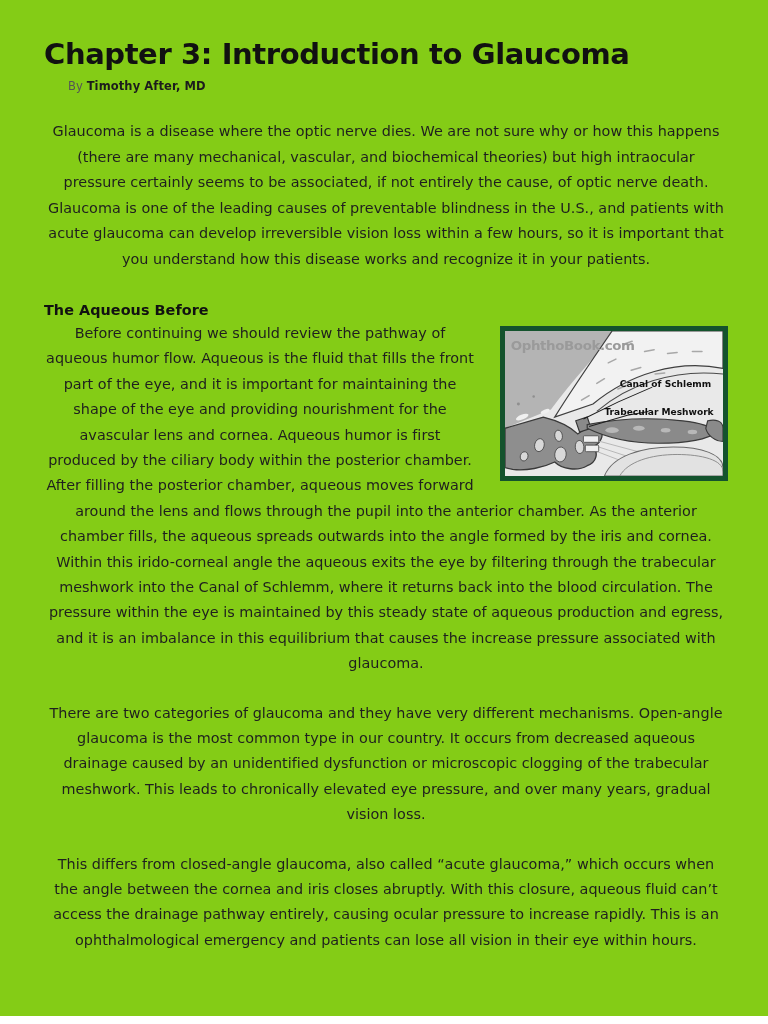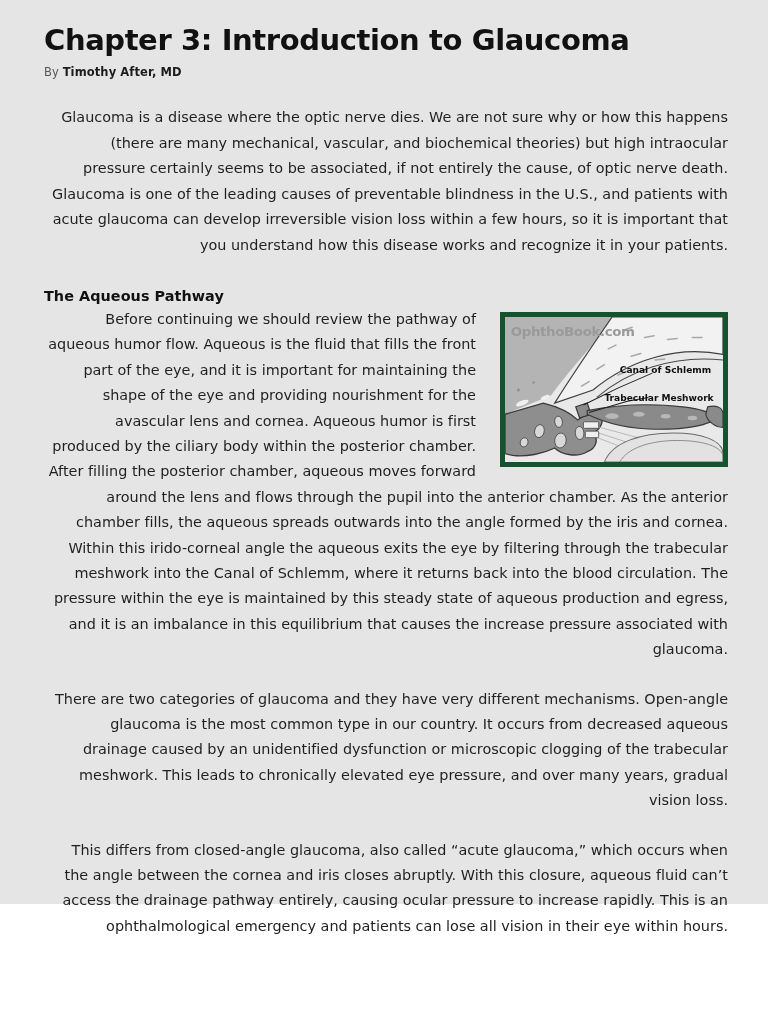--- a/index.html
+++ b/index.html
@@ -10,53 +10,54 @@
   body {
     width: 768px;
     height: 1024px;
     font-family: "DejaVu Sans", "Liberation Sans", sans-serif;
     color: #1c1c1c;
     overflow: hidden;
   }
   .page {
     position: relative;
     width: 768px;
-    height: 904px;
-    background: #e5e5e5;
+    height: 1016px;
+    background: #84cc16;
     box-sizing: border-box;
-    padding: 24px 40px 0 44px;
+    padding: 38px 40px 0 44px;
   }
   .chapter-title {
     font-size: 29px;
     font-weight: bold;
     letter-spacing: -0.4px;
     line-height: 1.12;
     margin: 0 0 9px 0;
     color: #111111;
   }
   .byline {
     font-size: 11.5px;
     margin: 0 0 26px 0;
     color: #2a2a2a;
     letter-spacing: 0.1px;
   }
   .byline .by-word {
     font-weight: normal;
     color: #555555;
+    margin-left: 24px;
   }
   .byline .author-name {
     font-weight: bold;
     color: #1c1c1c;
   }
   p.body-text {
     font-size: 14.4px;
     line-height: 25.4px;
     margin: 0 0 0 0;
     color: #1f1f1f;
-    text-align: right;
+    text-align: center;
     letter-spacing: 0.01px;
   }
   h2.section-heading {
     font-size: 14.4px;
     font-weight: bold;
     margin: 0 0 3px 0;
     color: #111111;
     letter-spacing: 0.05px;
   }
   .gap-lg { height: 30px; }
@@ -94,21 +95,21 @@
 
   <div class="byline">
     <span class="by-word">By</span>
     <span class="author-name">Timothy After, MD</span>
   </div>
 
   <p class="body-text">Glaucoma is a disease where the optic nerve dies. We are not sure why or how this happens (there are many mechanical, vascular, and biochemical theories) but high intraocular pressure certainly seems to be associated, if not entirely the cause, of optic nerve death. Glaucoma is one of the leading causes of preventable blindness in the U.S., and patients with acute glaucoma can develop irreversible vision loss within a few hours, so it is important that you understand how this disease works and recognize it in your patients.</p>
 
   <div class="gap-lg"></div>
 
-  <h2 class="section-heading">The Aqueous Pathway</h2>
+  <h2 class="section-heading">The Aqueous Before</h2>
 
   <div class="clearfix">
 
     <figure class="figure-float">
       <svg viewBox="0 0 228 155" preserveAspectRatio="none">
 
         <rect x="0" y="0" width="228" height="155" fill="#e9e9e9"></rect>
 
         <path d="M0,0 L118,0 C96,24 70,54 48,84 L0,104 Z" fill="#b4b4b4" stroke="none"></path>
 

